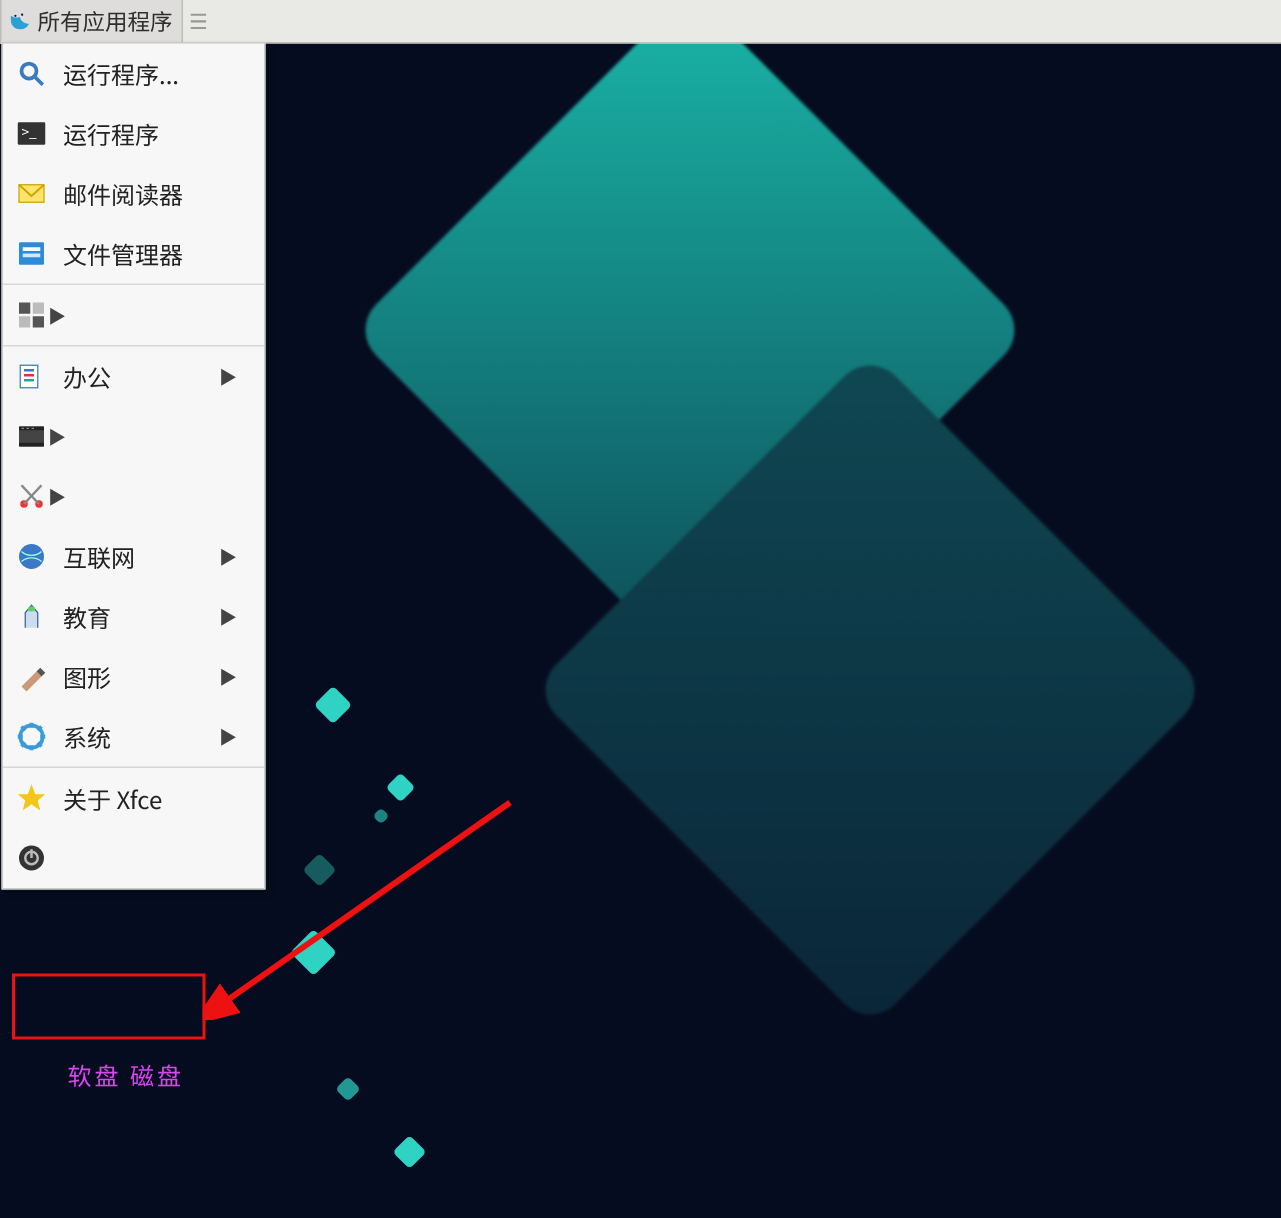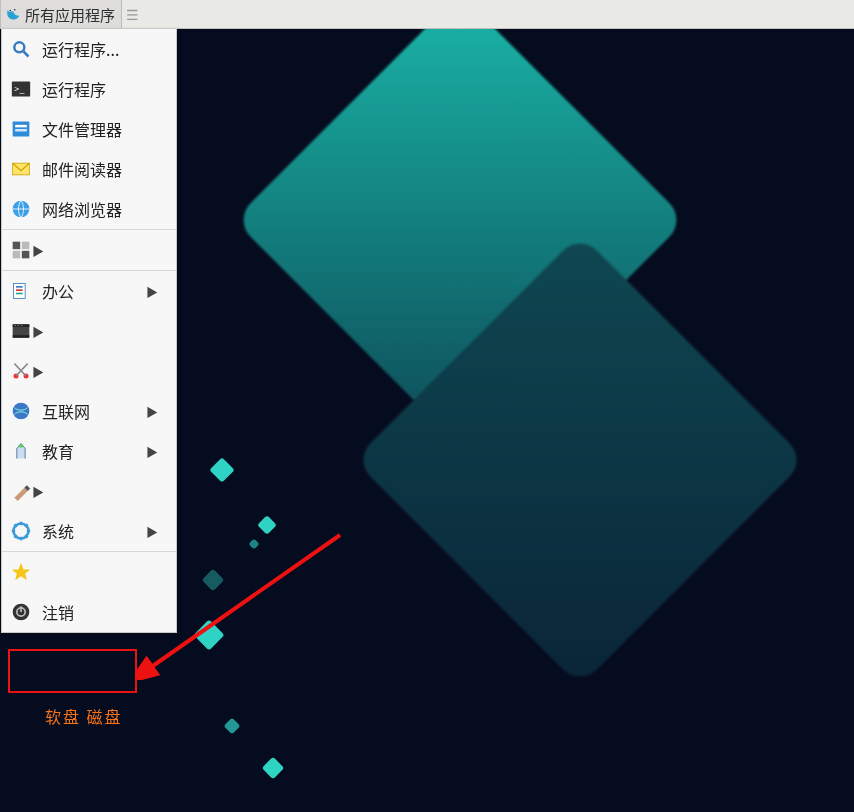--- a/index.html
+++ b/index.html
@@ -24,21 +24,21 @@
 
   .xfce-logo svg,.xfce-logo{display:inline-block;}
 
   .menu{position:absolute;left:1px;top:28px;width:174px;background:#f7f7f7;border:1px solid #c9c9c6;box-shadow:2px 2px 4px rgba(0,0,0,.2);}
   .menu-item{display:flex;align-items:center;height:40px;padding:0 16px 0 8px;color:#222;cursor:default;}
   .menu-item .lbl{flex:1;padding-left:10px;white-space:nowrap;}
   .menu-item .arrow{font-size:12px;color:#444;margin-right:2px;}
   .menu-sep{height:1px;background:#d7d7d4;margin:0;}
   .mi-icon{width:22px;height:22px;display:flex;align-items:center;justify-content:center;}
 
-  .desktop-icon-label{position:absolute;left:45px;top:704px;color:#f97316;font-size:16px;letter-spacing:2px;}
+  .desktop-icon-label{position:absolute;left:45px;top:704px;color:#d946ef;font-size:16px;letter-spacing:2px;}
 
   .annot-box{position:absolute;left:8px;top:649px;width:125px;height:40px;border:2px solid #e11;pointer-events:none;}
   .annot-arrow{position:absolute;left:135px;top:530px;width:210px;height:150px;pointer-events:none;}
 </style>
 </head>
 <body>
 
 <div class="desktop">
 
   <div class="bg-shape bg-big1"></div>
@@ -83,47 +83,38 @@
             <rect x="1" y="3" width="22" height="18" rx="1" fill="#333"></rect>
             <text x="4" y="15" font-size="11" fill="#fff">&gt;_</text>
           </svg>
       </span>
       <span class="lbl">运行程序</span>
     </div>
 
     <div class="menu-item">
       <span class="mi-icon">
         <svg width="20" height="20" viewBox="0 0 24 24">
+            <rect x="2" y="5" width="20" height="14" fill="#ffe36b" stroke="#caa400"></rect>
+            <polyline points="2,5 12,14 22,5" fill="none" stroke="#caa400" stroke-width="1.5"></polyline>
+          </svg>
+      </span>
+      <span class="lbl">邮件阅读器</span>
+    </div>
+
+    <div class="menu-item">
+      <span class="mi-icon">
+        <svg width="20" height="20" viewBox="0 0 24 24">
             <rect x="2" y="3" width="20" height="18" rx="1" fill="#2e8bd8"></rect>
             <rect x="5" y="7" width="14" height="3" fill="#fff"></rect>
             <rect x="5" y="12" width="14" height="3" fill="#cfe8ff"></rect>
           </svg>
       </span>
       <span class="lbl">文件管理器</span>
     </div>
 
-    <div class="menu-item">
-      <span class="mi-icon">
-        <svg width="20" height="20" viewBox="0 0 24 24">
-            <rect x="2" y="5" width="20" height="14" fill="#ffe36b" stroke="#caa400"></rect>
-            <polyline points="2,5 12,14 22,5" fill="none" stroke="#caa400" stroke-width="1.5"></polyline>
-          </svg>
-      </span>
-      <span class="lbl">邮件阅读器</span>
-    </div>
-
-    <div class="menu-item">
-      <span class="mi-icon">
-        <svg width="20" height="20" viewBox="0 0 24 24">
-            <circle cx="12" cy="12" r="10" fill="#3aa0e8"></circle>
-            <path d="M2 12h20M12 2c4 4 4 16 0 20M12 2c-4 4-4 16 0 20" stroke="#fff" stroke-width="1" fill="none"></path>
-          </svg>
-      </span>
-      <span class="lbl">网络浏览器</span>
-    </div>
 
     <div class="menu-sep"></div>
 
     <div class="menu-item">
       <span class="mi-icon">
         <svg width="20" height="20" viewBox="0 0 24 24">
             <rect x="2" y="2" width="9" height="9" fill="#555"></rect>
             <rect x="13" y="2" width="9" height="9" fill="#bbb"></rect>
             <rect x="2" y="13" width="9" height="9" fill="#bbb"></rect>
             <rect x="13" y="13" width="9" height="9" fill="#555"></rect>
@@ -196,20 +187,21 @@
       <span class="arrow">▶</span>
     </div>
 
     <div class="menu-item">
       <span class="mi-icon">
         <svg width="20" height="20" viewBox="0 0 24 24">
             <path d="M4 20L16 8l4 4L8 24z" fill="#c97"></path>
             <path d="M16 8l3-3 4 4-3 3z" fill="#555"></path>
           </svg>
       </span>
+      <span class="lbl">图形</span>
       <span class="arrow">▶</span>
     </div>
 
     <div class="menu-item">
       <span class="mi-icon">
         <svg width="20" height="20" viewBox="0 0 24 24">
             <circle cx="12" cy="12" r="9" fill="none" stroke="#3a9bd8" stroke-width="3"></circle>
             <path d="M12 1v4M12 19v4M1 12h4M19 12h4M4 4l3 3M17 17l3 3M20 4l-3 3M7 17l-3 3" stroke="#3a9bd8" stroke-width="3"></path>
           </svg>
       </span>
@@ -218,31 +210,31 @@
     </div>
 
     <div class="menu-sep"></div>
 
     <div class="menu-item">
       <span class="mi-icon">
         <svg width="20" height="20" viewBox="0 0 24 24">
             <polygon points="12,1 15,9 23,9 17,14 19,22 12,17 5,22 7,14 1,9 9,9" fill="#f5c518"></polygon>
           </svg>
       </span>
+      <span class="lbl">关于 Xfce</span>
     </div>
 
     <div class="menu-item">
       <span class="mi-icon">
         <svg width="20" height="20" viewBox="0 0 24 24">
             <circle cx="12" cy="12" r="10" fill="#333"></circle>
             <circle cx="12" cy="12" r="5" fill="none" stroke="#bbb" stroke-width="2"></circle>
             <line x1="12" y1="5" x2="12" y2="12" stroke="#bbb" stroke-width="2"></line>
           </svg>
       </span>
-      <span class="lbl">注销</span>
     </div>
 
   </div>
 
   <div class="desktop-icon-label">软盘 磁盘</div>
 
   <div class="annot-box"></div>
   <svg class="annot-arrow" viewBox="0 0 210 150">
     <defs>
         <marker id="ah" markerWidth="10" markerHeight="10" refX="2" refY="3" orient="auto">

